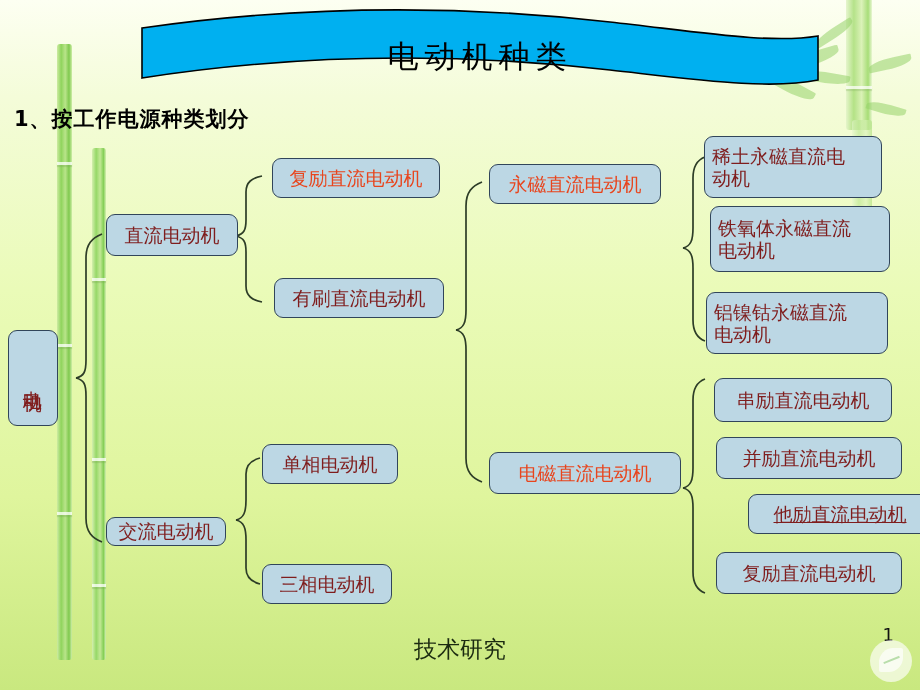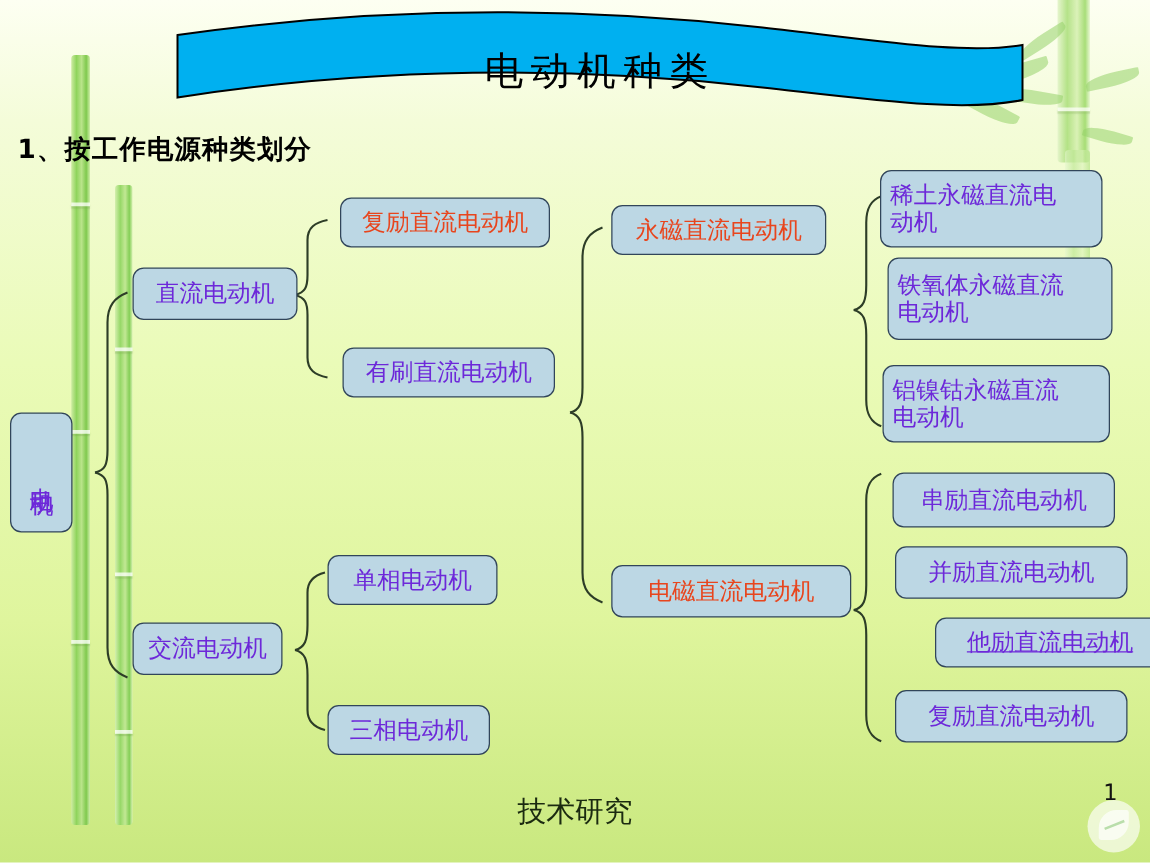--- a/index.html
+++ b/index.html
@@ -42,21 +42,21 @@
   .subtitle{
     position:absolute;left:14px;top:105px;
     font-size:21px;font-weight:bold;color:#000;letter-spacing:1px;
     font-family:"DejaVu Sans","Liberation Sans",sans-serif;
   }
 
   
   .node{
     position:absolute;box-sizing:border-box;
     background:#bcd7e4;border:1.3px solid #31455a;border-radius:9px;
-    color:#6d28d9;font-size:19px;line-height:1.18;
+    color:#7f1d1d;font-size:19px;line-height:1.18;
     display:flex;align-items:center;justify-content:center;
     padding:3px 7px;text-align:center;white-space:pre-line;
     font-family:"DejaVu Serif","Liberation Serif",serif;
   }
   .node.red{color:#e8451d;background:#bcd7e4;}
   .node.vert{
     writing-mode:vertical-rl;text-orientation:upright;letter-spacing:2px;
     padding:7px 3px;
   }
   .node.left{justify-content:flex-start;text-align:left;}
@@ -151,21 +151,21 @@
     <path d="M236,520 C244,522 246,528 246,540 L246,568 C246,578 252,582 260,584"></path>
   </svg>
 
   <div class="node vert" style="left:8px;top:330px;width:50px;height:96px;">
     <span>电动机</span>
   </div>
 
   <div class="node" style="left:106px;top:214px;width:132px;height:42px;">
     <span>直流电动机</span>
   </div>
-  <div class="node" style="left:106px;top:498px;width:120px;height:42px;justify-content:center;">
+  <div class="node" style="left:106px;top:517px;width:120px;height:29px;justify-content:center;">
     <span>交流电动机</span>
   </div>
 
   <div class="node red" style="left:272px;top:158px;width:168px;height:40px;">
     <span>复励直流电动机</span>
   </div>
   <div class="node" style="left:274px;top:278px;width:170px;height:40px;">
     <span>有刷直流电动机</span>
   </div>
 

